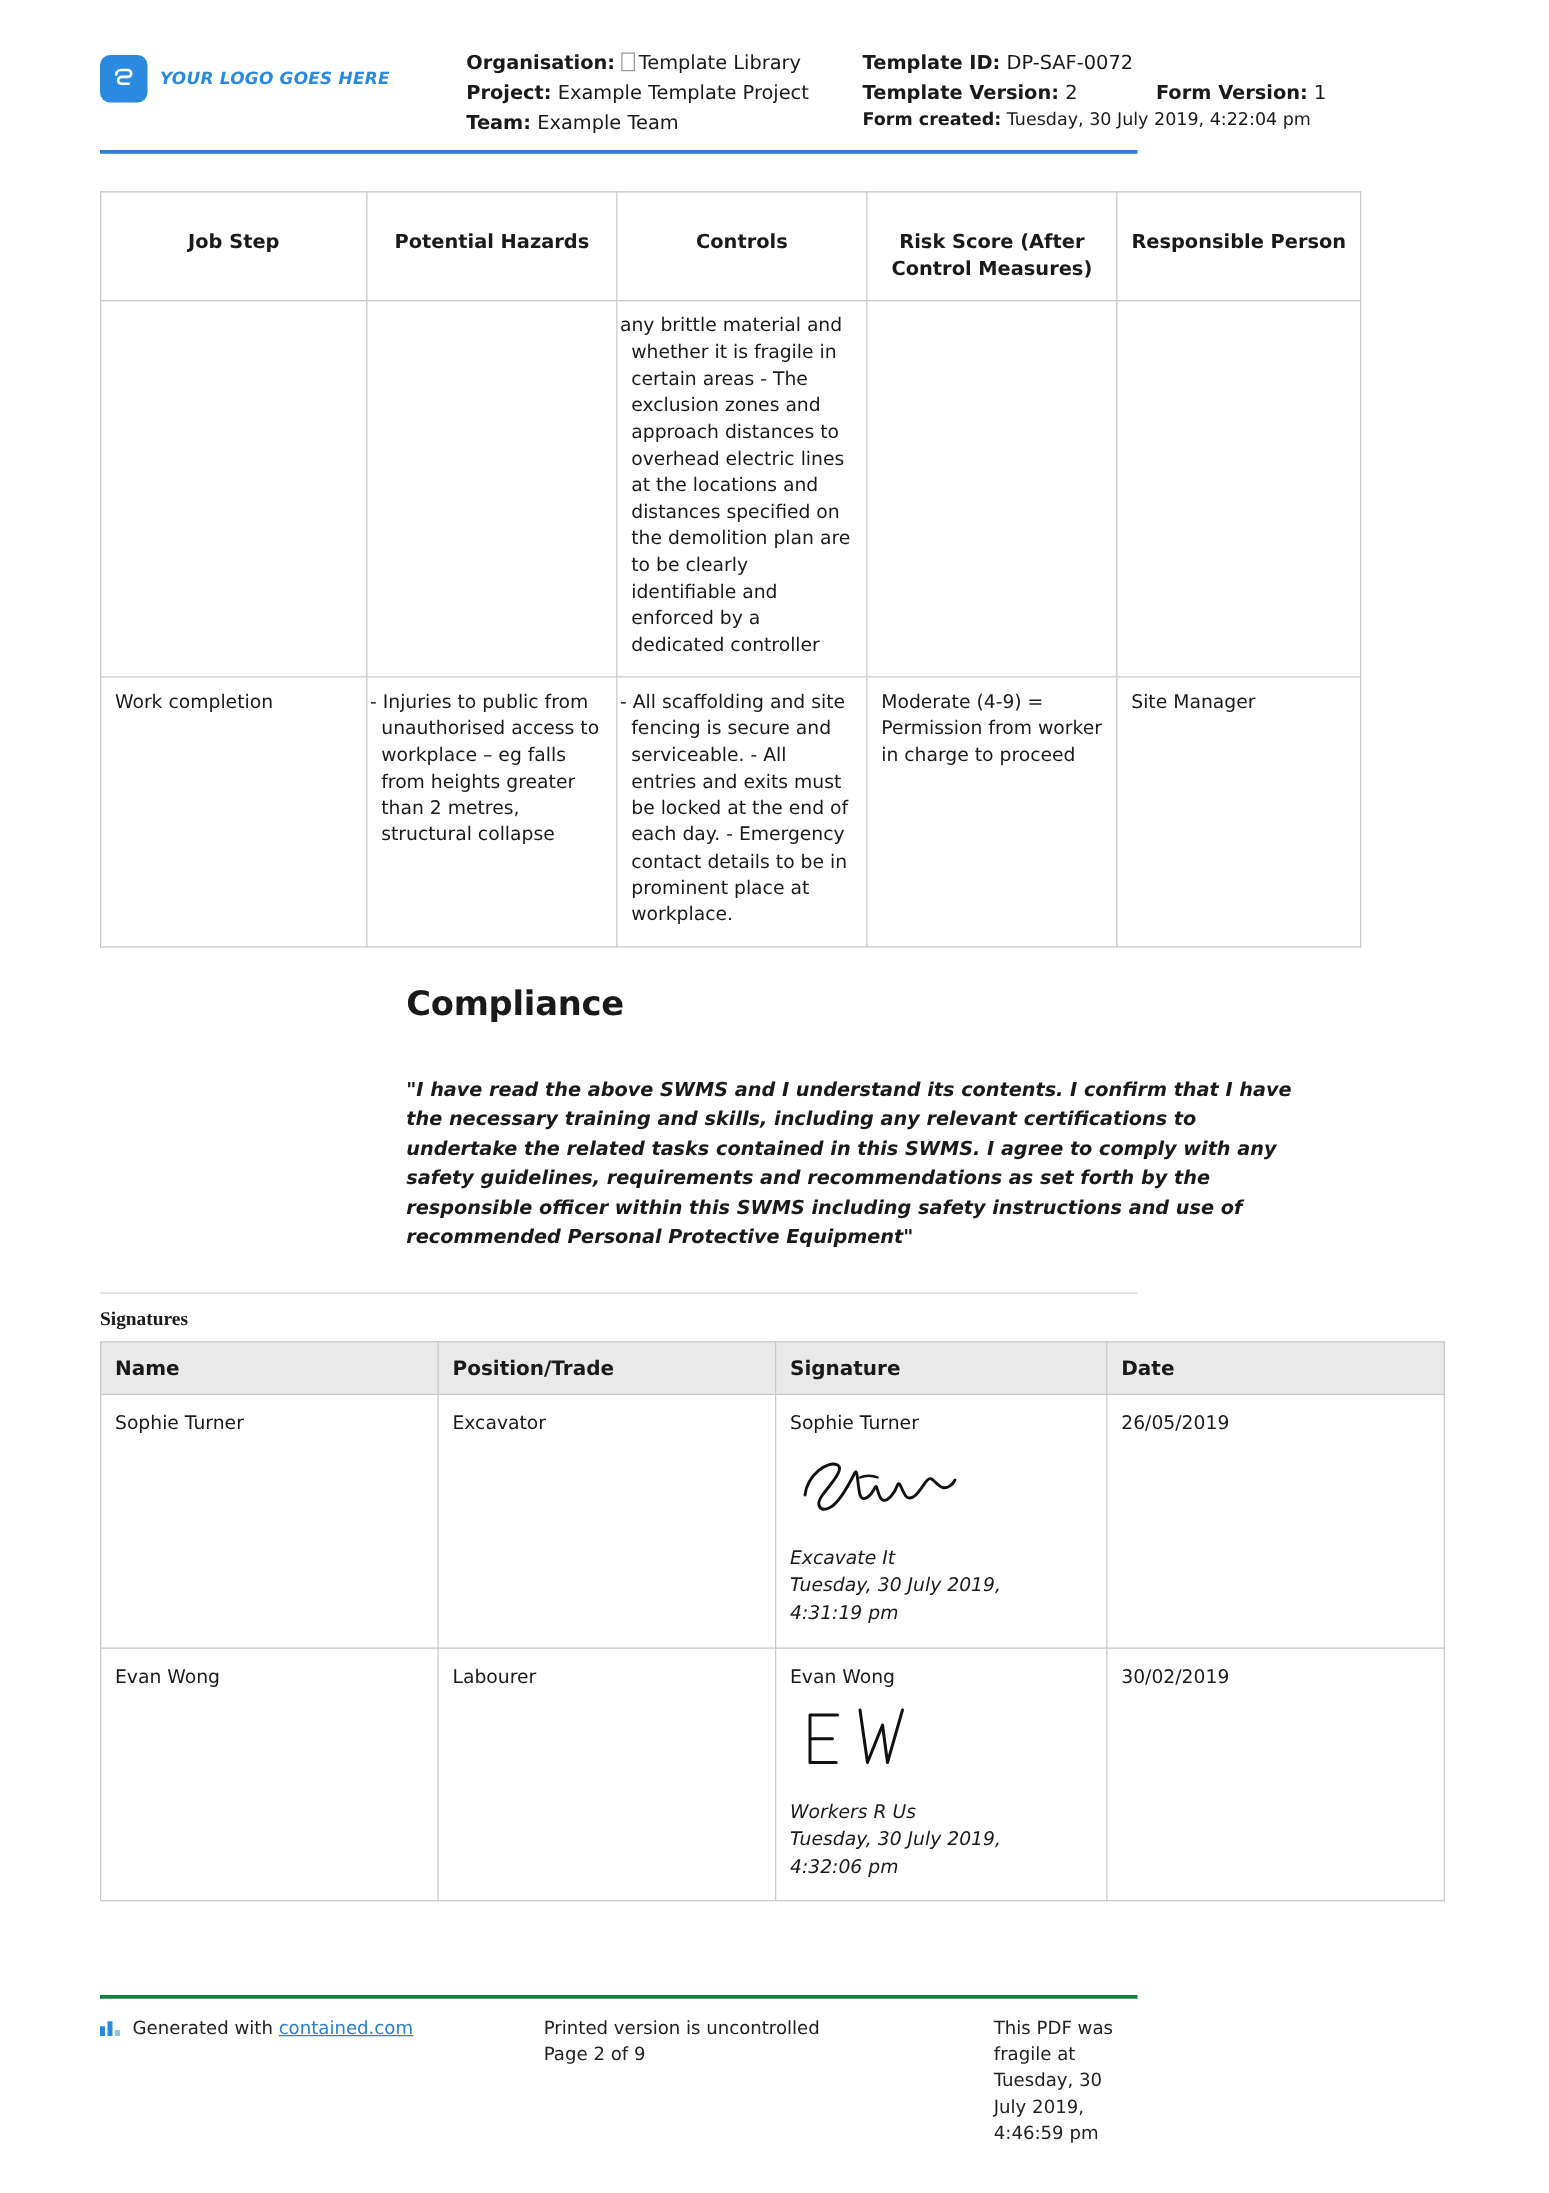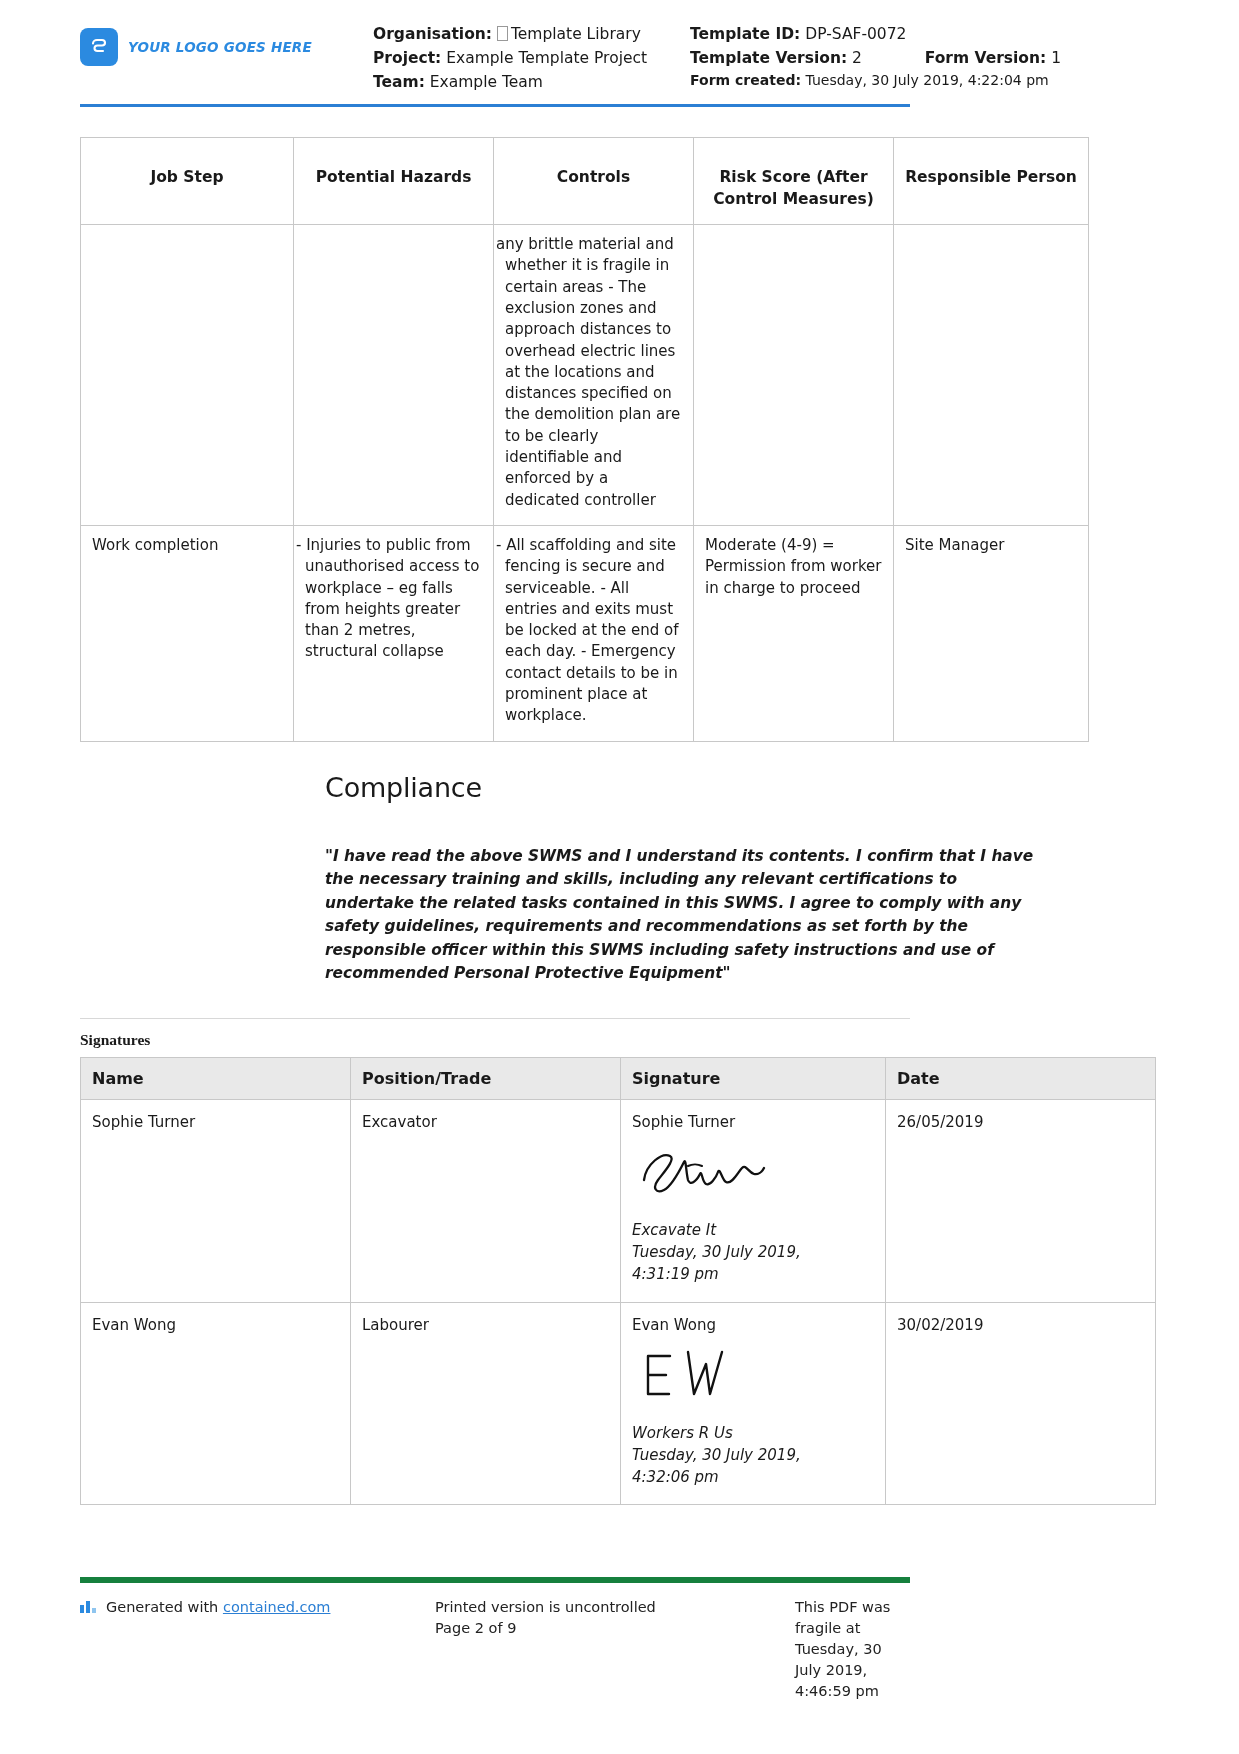--- a/index.html
+++ b/index.html
@@ -13,21 +13,21 @@
     font-family: "DejaVu Sans", sans-serif;
     color: #1a1a1a;
     position: relative;
     overflow: hidden;
   }
   .page {
     position: relative;
     width: 990px;
     height: 1754px;
     box-sizing: border-box;
-    padding: 0 80px;
+    padding: 16px 80px;
   }
 
   
   .header {
     display: flex;
     align-items: flex-start;
     padding-top: 22px;
     padding-bottom: 10px;
     border-bottom: 3px solid #2b7fd4;
   }
@@ -97,21 +97,21 @@
   .col-1 { width: 213px; }
   .col-2 { width: 200px; }
   .col-3 { width: 200px; }
   .col-4 { width: 200px; }
   .col-5 { width: 195px; }
   .indent { padding-left: 9px; text-indent: -9px; }
 
   
   h2.compliance-title {
     font-size: 27px;
-    font-weight: normal;
+    font-weight: bold;
     margin: 30px 0 0 245px;
     letter-spacing: -0.2px;
   }
   .compliance-text {
     margin: 42px 0 0 245px;
     width: 715px;
     font-size: 15.4px;
     font-style: italic;
     font-weight: bold;
     line-height: 1.53;
@@ -153,22 +153,22 @@
   .sig-c3 { width: 265px; }
   .sig-c4 { width: 270px; }
   .sig-img { height: 62px; margin: 8px 0 10px 4px; }
   .sig-meta { white-space: pre-line; font-style: italic; }
 
   
   .footer {
     position: absolute;
     left: 80px;
     right: 80px;
-    bottom: 52px;
-    border-top: 6px solid #15803d;
+    bottom: 36px;
+    border-top: 3px solid #15803d;
     padding-top: 14px;
     display: flex;
     font-size: 14.5px;
     color: #222;
   }
   .footer-col { line-height: 1.45; }
   .footer-left { flex: 0 0 355px; display: flex; align-items: flex-start; }
   .footer-mid { flex: 0 0 360px; }
   .footer-right { flex: 1 1 auto; }
   .bars { margin-right: 8px; margin-top: 2px; }

